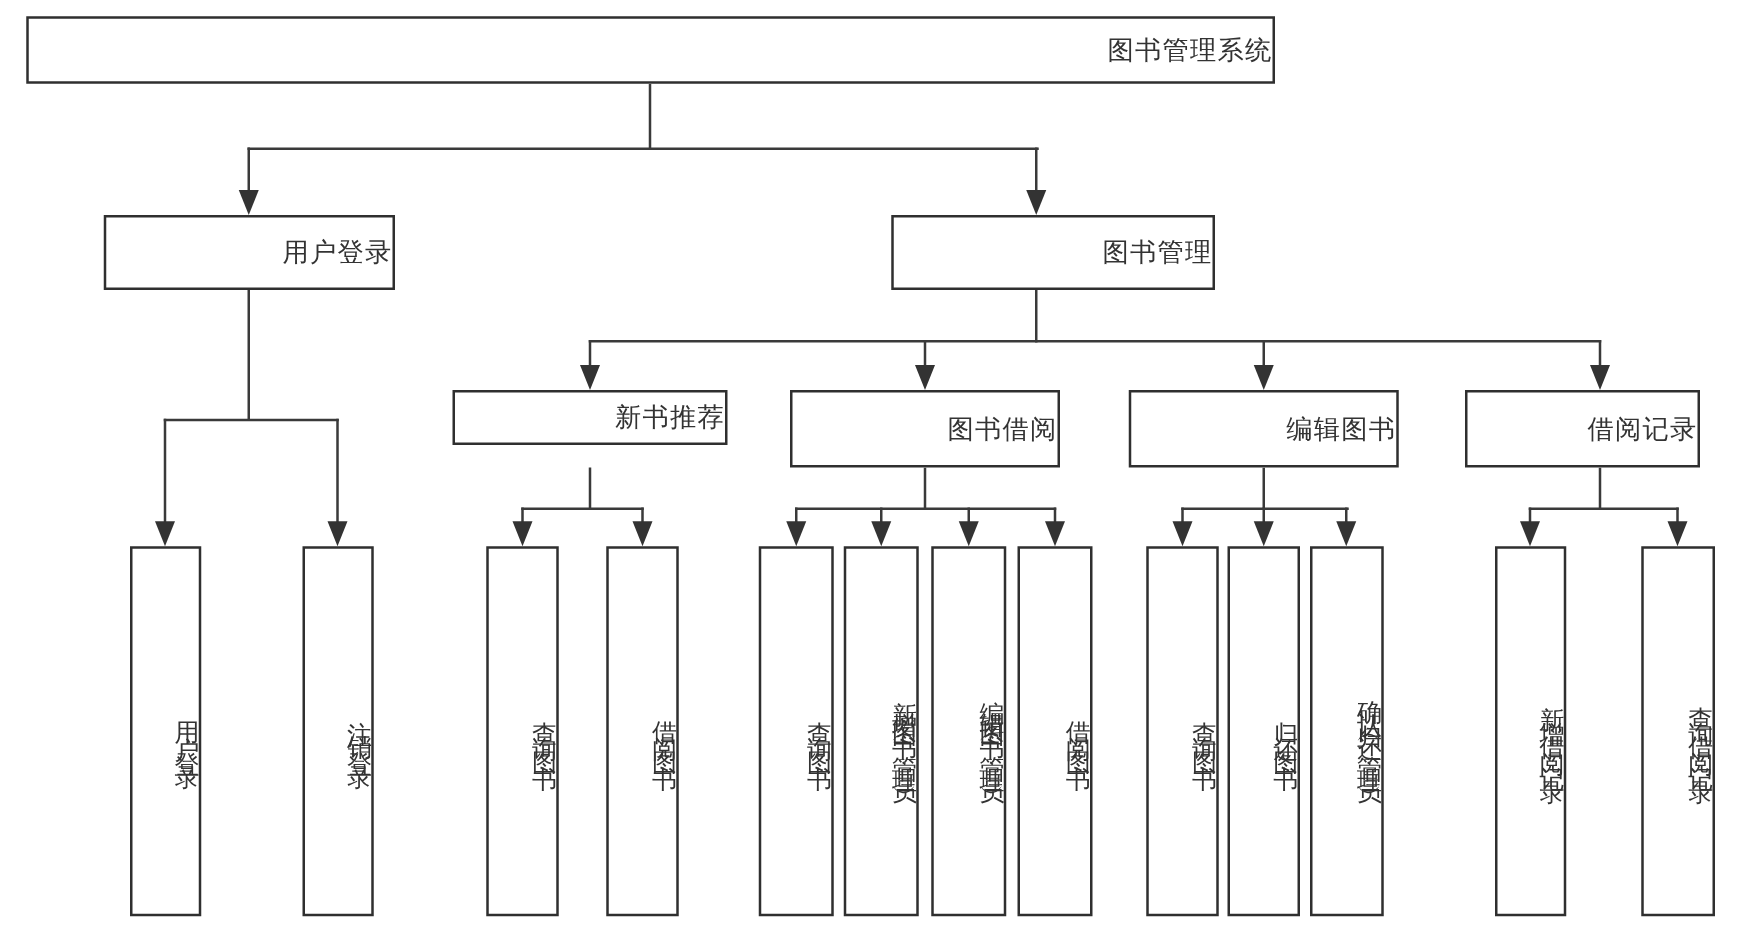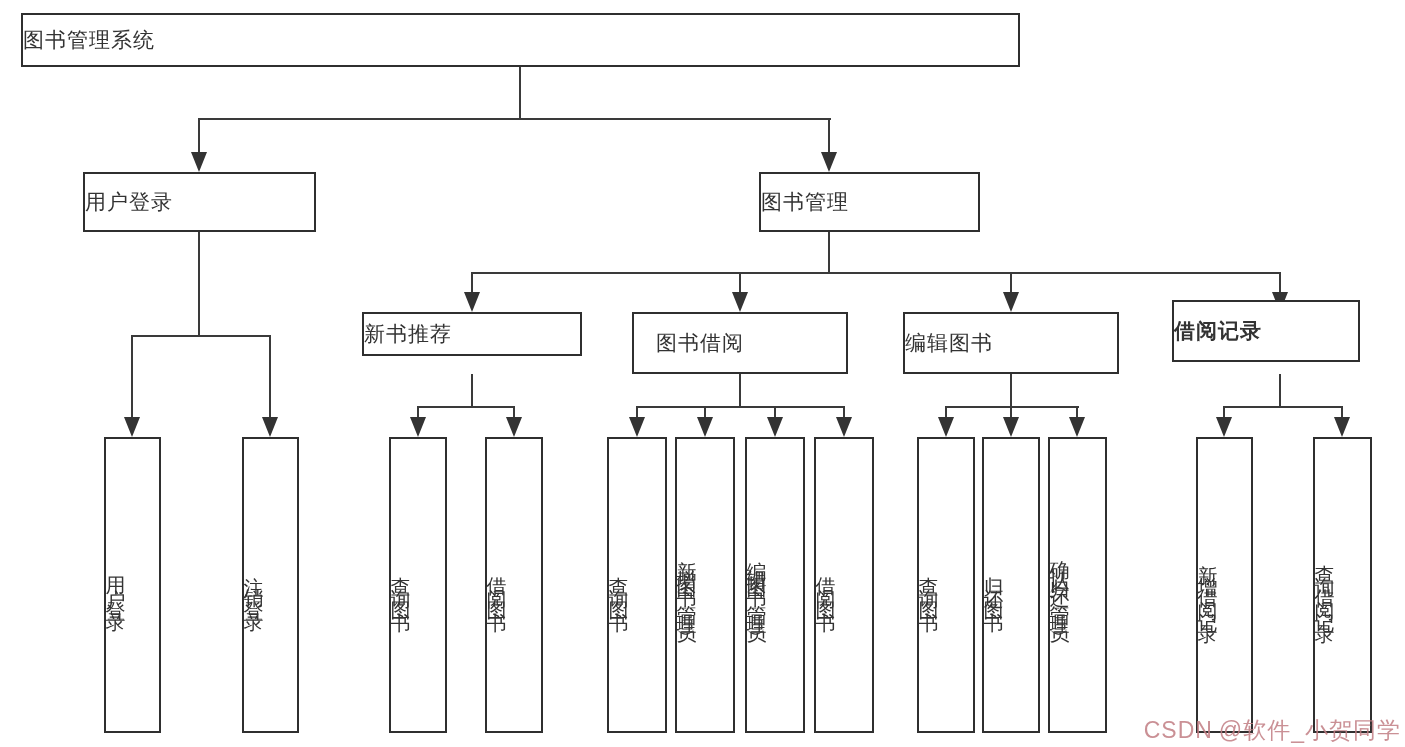--- a/index.html
+++ b/index.html
@@ -1,21 +1,21 @@
 <!DOCTYPE html>
 <html><head>
 <meta charset="utf-8">
 <style>
   html,body{margin:0;padding:0;background:#ffffff;}
   body{font-family:"Liberation Sans","DejaVu Sans",sans-serif;}
   .canvas{position:relative;width:1405px;height:747px;background:#ffffff;overflow:hidden;}
 
   
   .box{position:absolute;box-sizing:border-box;border:2.5px solid #2f2f2f;background:#ffffff;
-       display:flex;align-items:center;justify-content:flex-start;color:#333333;}
+       display:flex;align-items:center;justify-content:flex-end;color:#333333;}
   .hbox{font-size:21px;letter-spacing:1px;}
   .vbox span{writing-mode:vertical-rl;text-orientation:mixed;font-size:20px;letter-spacing:12px;
        color:#333333;line-height:1;}
   .vbox.long span{letter-spacing:9px;}
 
   
   .ln{position:absolute;background:#3a3a3a;}
   .arr{position:absolute;width:0;height:0;border-left:8px solid transparent;
        border-right:8px solid transparent;border-top:20px solid #333333;}
 
@@ -88,34 +88,34 @@
   <div class="ln" style="left:1341px;top:406px;width:2px;height:14px;"></div>
   <div class="arr" style="left:1334px;top:417px;"></div>
 
   <div class="box hbox" style="left:21px;top:13px;width:999px;height:54px;">
     <span>图书管理系统</span>
   </div>
 
   <div class="box hbox" style="left:83px;top:172px;width:233px;height:60px;">
     <span>用户登录</span>
   </div>
-  <div class="box hbox" style="left:713px;top:172px;width:221px;height:60px;margin-left:46px;">
+  <div class="box hbox" style="left:713px;top:172px;width:259px;height:60px;">
     <span>图书管理</span>
   </div>
 
   <div class="box hbox" style="left:362px;top:312px;width:220px;height:44px;">
     <span>新书推荐</span>
   </div>
   <div class="box hbox" style="left:632px;top:312px;width:216px;height:62px;padding-left:22px;">
     <span>图书借阅</span>
   </div>
   <div class="box hbox" style="left:903px;top:312px;width:216px;height:62px;">
     <span>编辑图书</span>
   </div>
-  <div class="box hbox" style="left:1172px;top:300px;width:188px;height:62px;font-weight:bold;">
+  <div class="box hbox" style="left:1172px;top:312px;width:188px;height:62px;">
     <span>借阅记录</span>
   </div>
 
   <div class="box vbox" style="left:104px;top:437px;width:57px;height:296px;">
     <span>用户登录</span>
   </div>
   <div class="box vbox" style="left:242px;top:437px;width:57px;height:296px;">
     <span>注销登录</span>
   </div>
 
@@ -149,17 +149,14 @@
     <span>确认归还（管理员）</span>
   </div>
 
   <div class="box vbox" style="left:1196px;top:437px;width:57px;height:296px;">
     <span>新增借阅记录</span>
   </div>
   <div class="box vbox" style="left:1313px;top:437px;width:59px;height:296px;">
     <span>查询借阅记录</span>
   </div>
 
-  <div class="wm">
-    <span class="site">CSDN</span><span>@软件_小贺同学</span>
-  </div>
 
 </div>
 
 </body></html>

